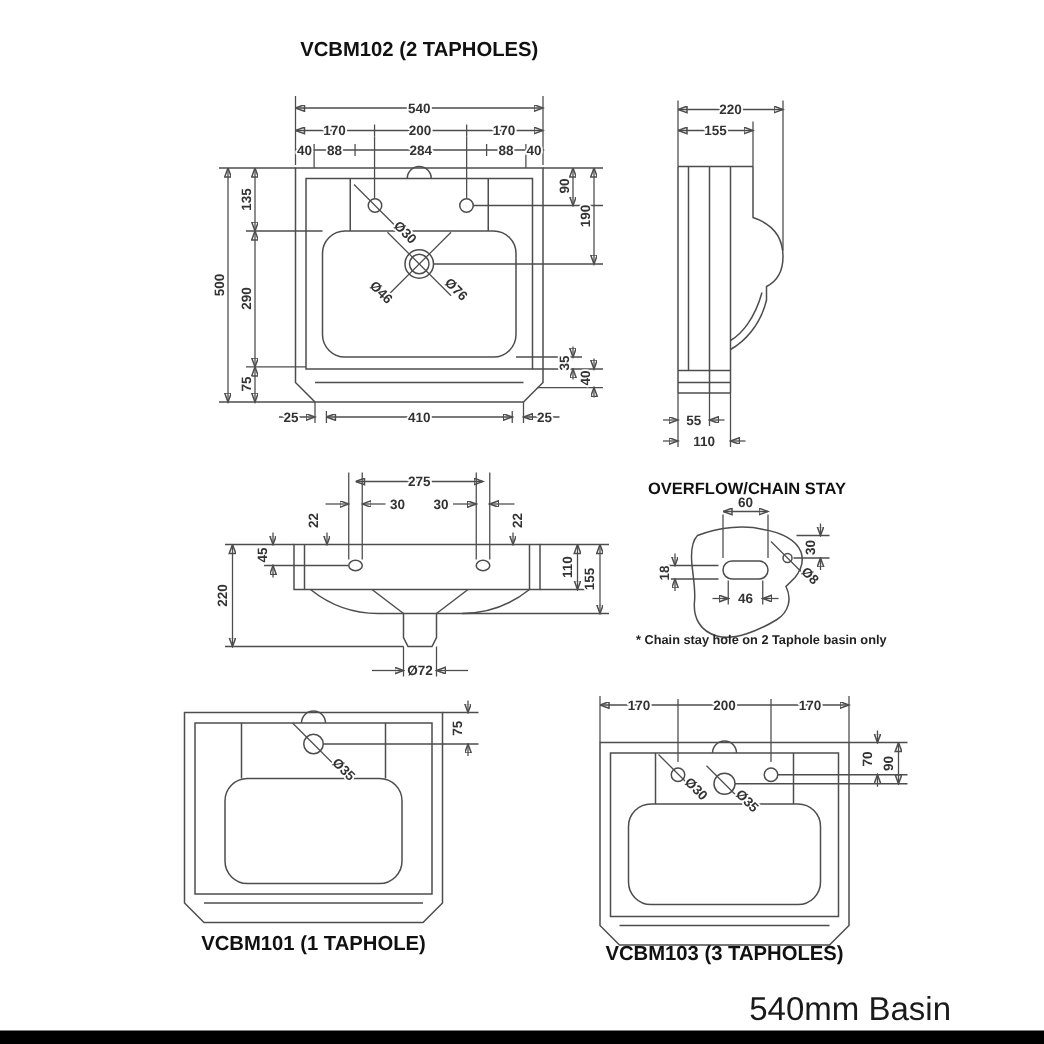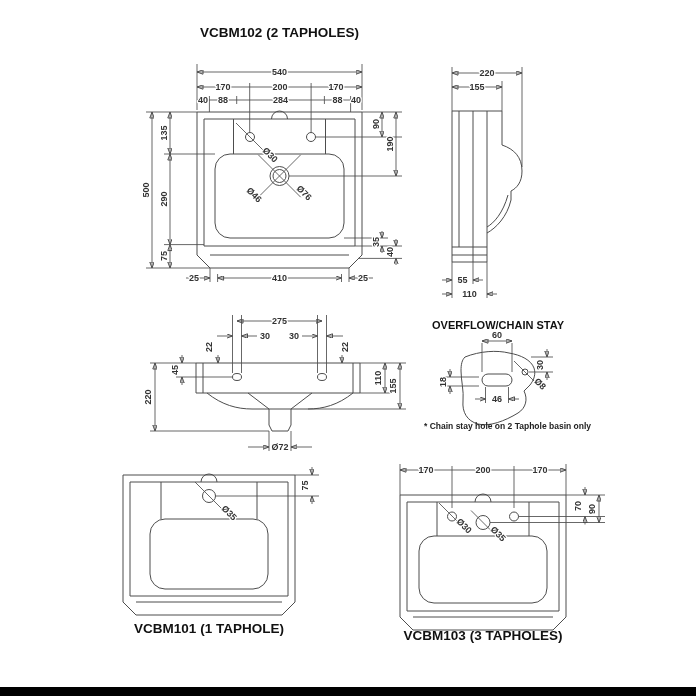--- a/index.html
+++ b/index.html
@@ -310,14 +310,15 @@
       <text class="dt" transform="rotate(-90 196 51)" x="196" y="51">70</text>
       <line class="dl" x1="214" y1="40" x2="214" y2="67.5" marker-start="url(#as)" marker-end="url(#ae)"></line>
       <text class="dt" transform="rotate(-90 210 54)" x="210" y="54">90</text>
       <text class="dt" transform="rotate(45 77 73)" x="77" y="73">Ø30</text>
       <text class="dt" transform="rotate(45 111 81)" x="111" y="81">Ø35</text>
     </g>
     <text class="ttl" x="98" y="185">VCBM103 (3 TAPHOLES)</text>
   </g>
 </svg>
 
+<div id="footer-label">540mm Basin</div>
 <div id="footer-bar"></div>
 </div>
 
 </body></html>

